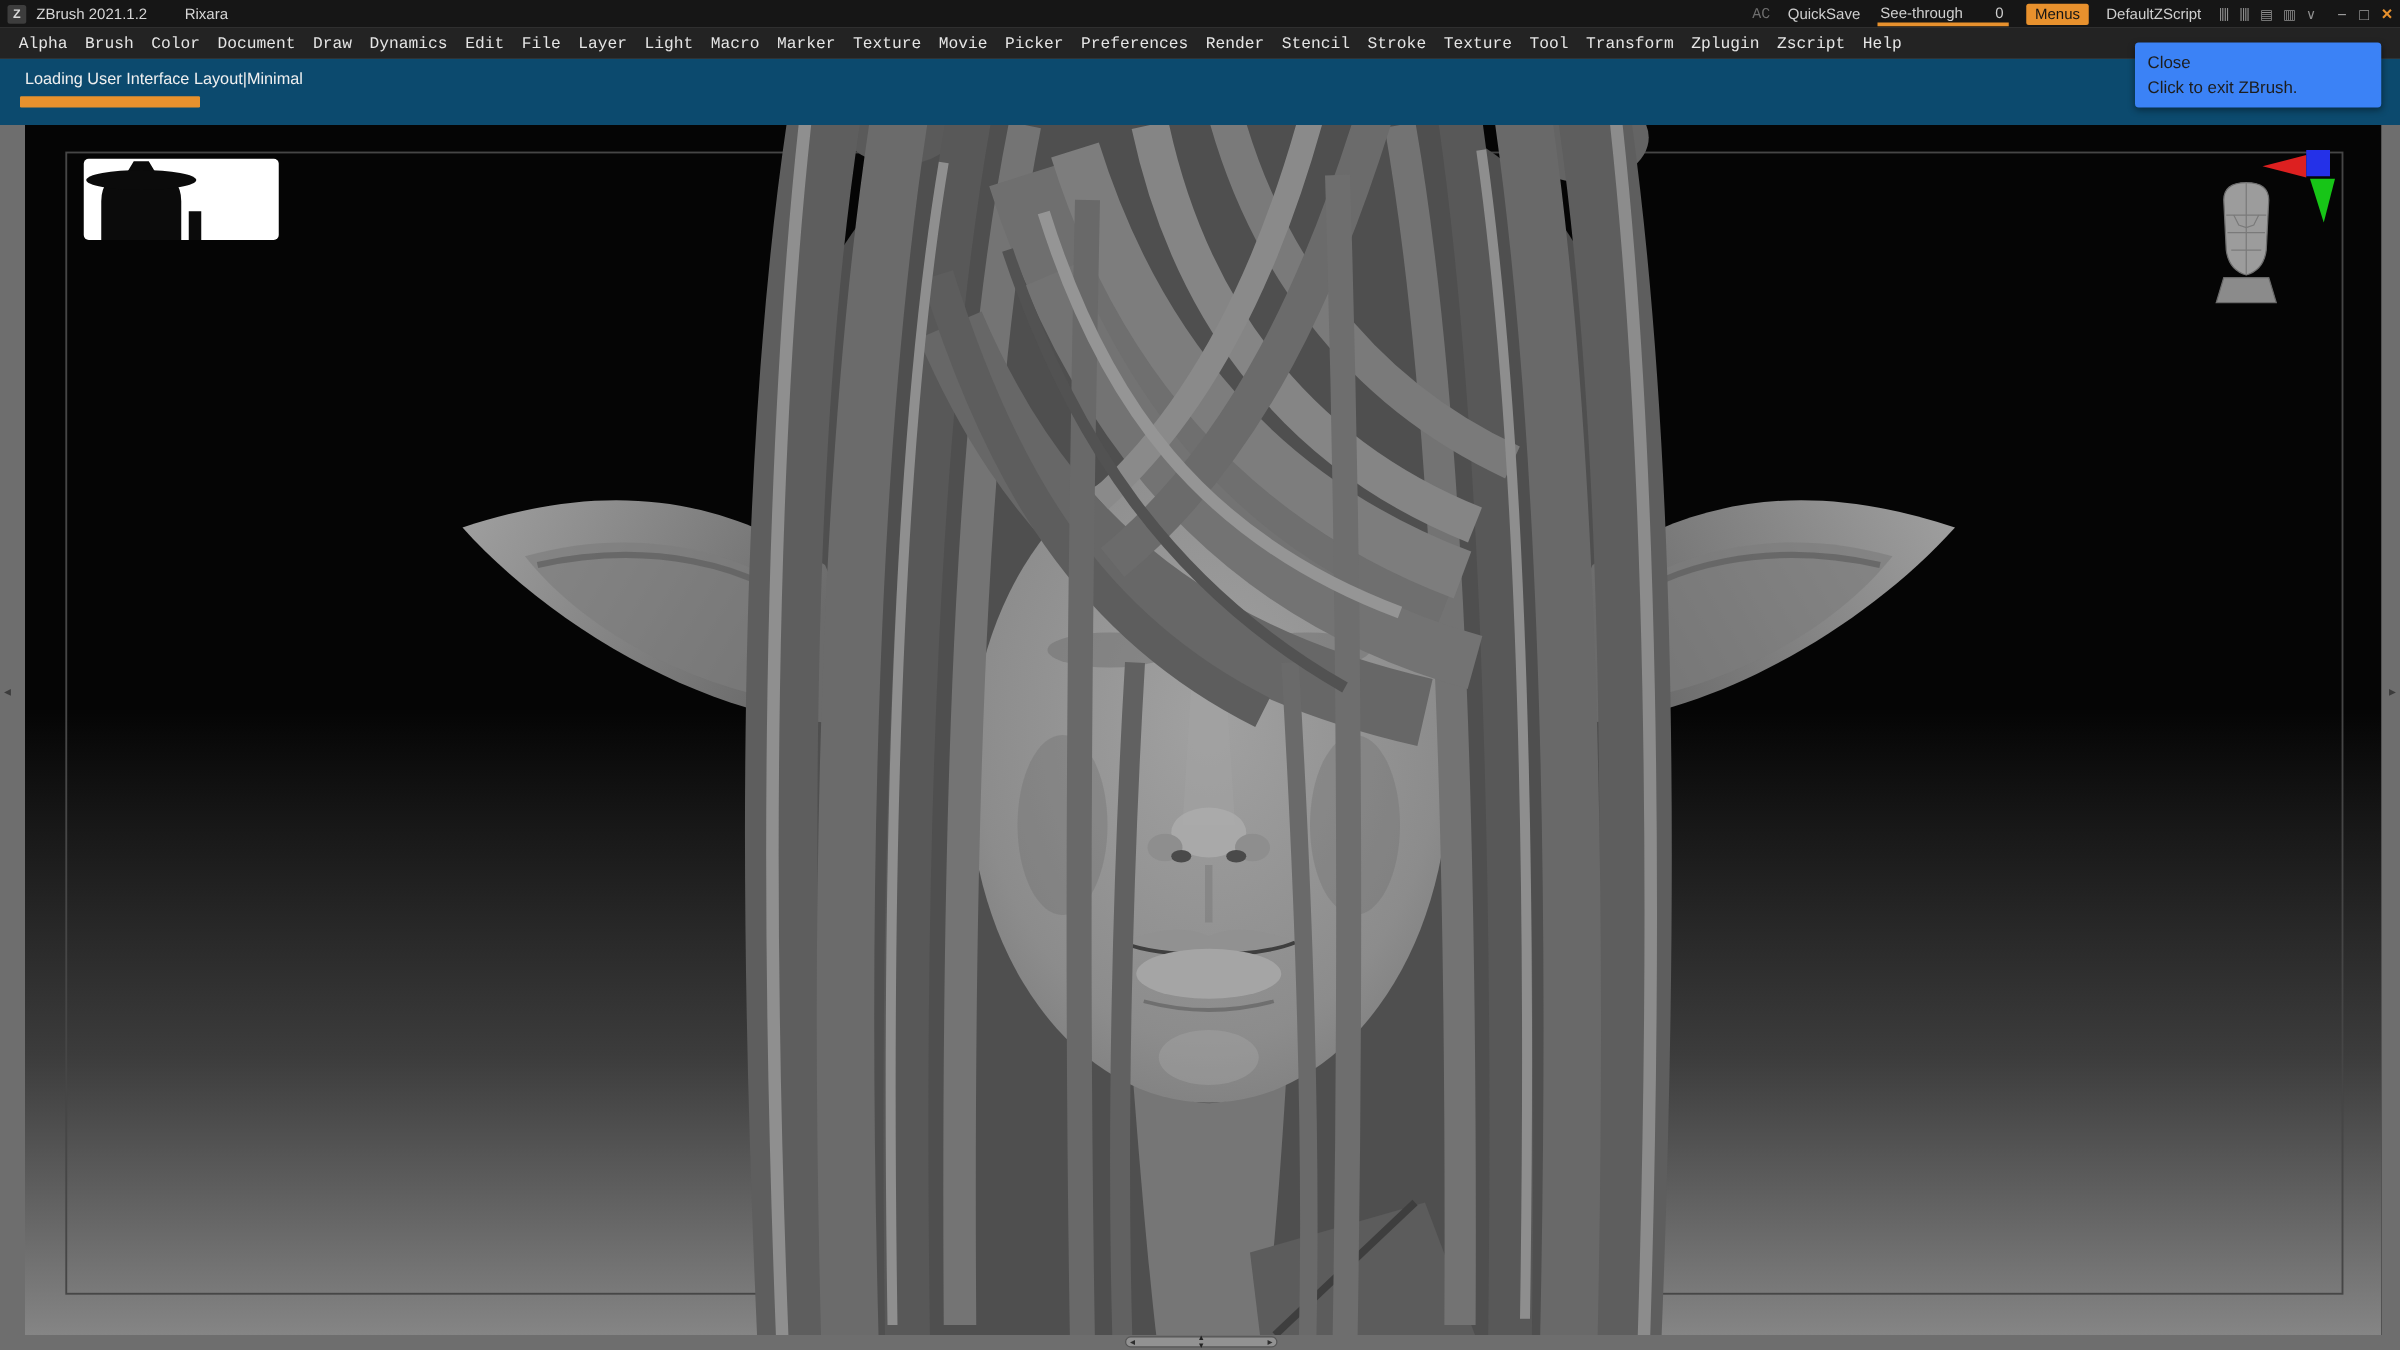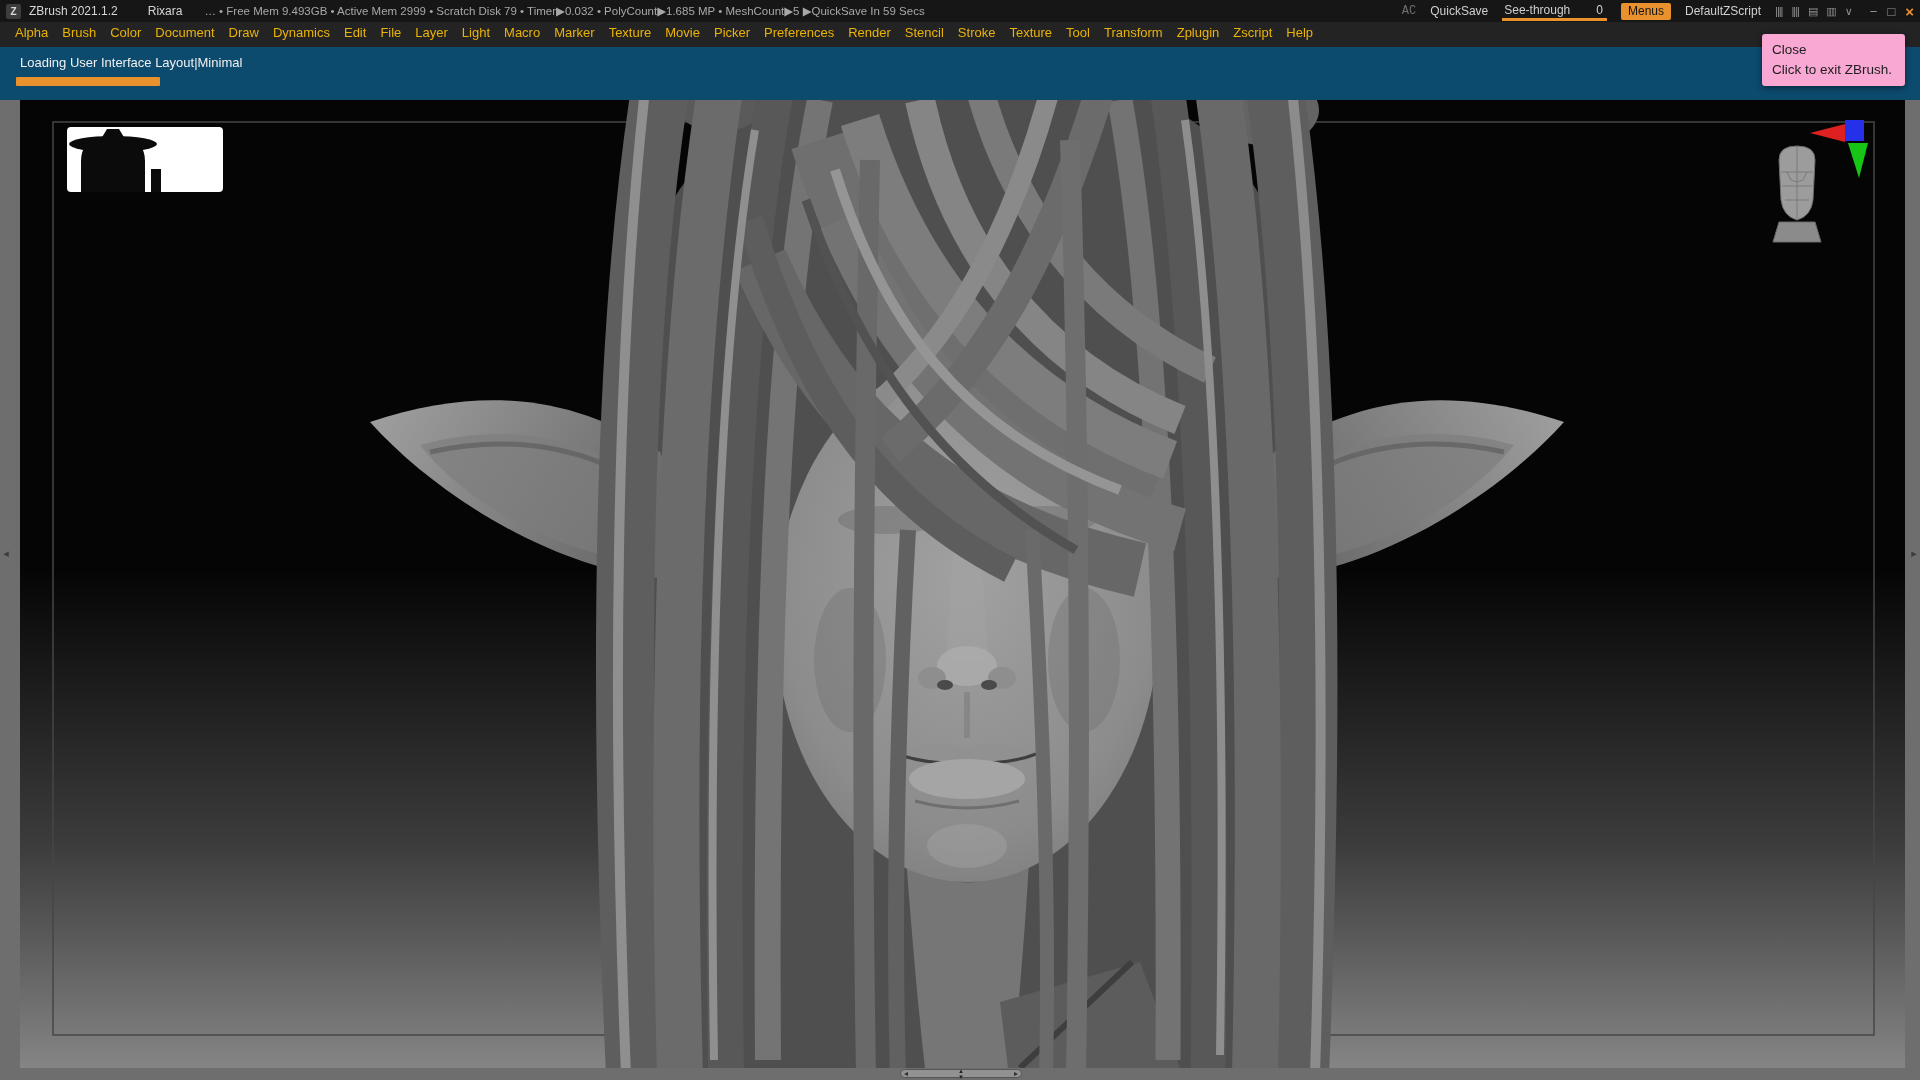--- a/index.html
+++ b/index.html
@@ -40,40 +40,40 @@
   }
   .tb-icons { display:flex; align-items:center; gap:9px; color:#8f8f8f; font-size:11px; }
   .tb-icons span { cursor:pointer; letter-spacing:-1px; }
   .tb-win { display:flex; align-items:center; gap:10px; font-size:13px; margin-left:4px; }
   .tb-win .min, .tb-win .max { color:#9a9a9a; cursor:pointer; }
   .tb-win .close { color:var(--accent); font-weight:bold; font-size:15px; cursor:pointer; }
 
   
   .menubar {
     position:absolute; top:22px; left:0; right:0; height:25px;
-    background:#232323; display:flex; align-items:flex-start;
-    padding:0 8px; font-size:13px; color:#eab308; z-index:25;
+    background:#232323; display:flex; align-items:center;
+    padding:0 8px; font-size:13px; color:#e5e5e5; z-index:25;font-family:Liberation Mono, monospace;
   }
   .menubar span { padding:3px 7px; cursor:pointer; white-space:nowrap; }
 
   
   .statusrow {
     position:absolute; top:47px; left:0; right:0; height:53px;
     background:#0c4a6e; z-index:20;
   }
   .loading-text { position:absolute; left:20px; top:8px; font-size:13px; color:#f0f0f0; }
   .progress-fill {
     position:absolute; left:16px; top:30px; height:9px; width:0;
     background:var(--accent); border-radius:1px;
   }
 
   
   .tooltip {
-    position:absolute; top:34px; right:15px; width:143px; min-height:52px;
-    background:#f9a8d4; color:#1d1d1d; font-size:13.5px; line-height:1.45;
+    position:absolute; top:34px; right:15px; width:197px; min-height:52px;
+    background:#3b82f6; color:#1d1d1d; font-size:13.5px; line-height:1.45;
     padding:6px 10px; border-radius:3px; z-index:40;
     box-shadow:0 2px 6px rgba(0,0,0,.45);
   }
 
   
   .viewport {
     position:absolute; left:20px; top:100px; width:1885px; height:968px;
     background:#050505; overflow:hidden; cursor:crosshair; z-index:10;
   }
   .viewport svg { display:block; width:100%; height:100%; }
@@ -97,21 +97,20 @@
   }
   .edge-left { left:0; } .edge-right { right:0; }
 </style>
 </head>
 <body>
 
 <header class="titlebar">
   <span class="tb-logo">Z</span>
   <span class="tb-title">ZBrush 2021.1.2</span>
   <span class="tb-doc">Rixara</span>
-  <span class="tb-stats">… • Free Mem 9.493GB • Active Mem 2999 • Scratch Disk 79 • Timer▶0.032 • PolyCount▶1.685 MP • MeshCount▶5 ▶QuickSave In 59 Secs</span>
   <div class="tb-right">
     <span class="tb-ac">AC</span>
     <span class="tb-btn">QuickSave</span>
     <span class="tb-seethrough">
       <span>See-through</span>
       <span>0</span>
     </span>
     <span class="tb-menus">Menus</span>
     <span class="tb-btn">DefaultZScript</span>
     <span class="tb-icons">

